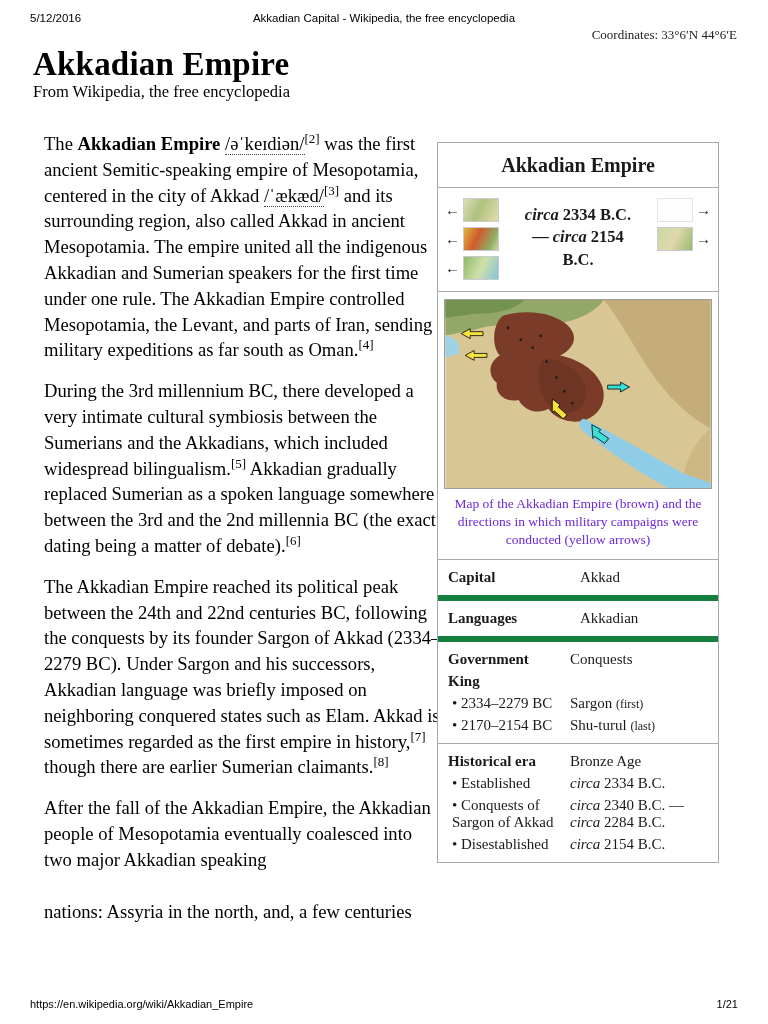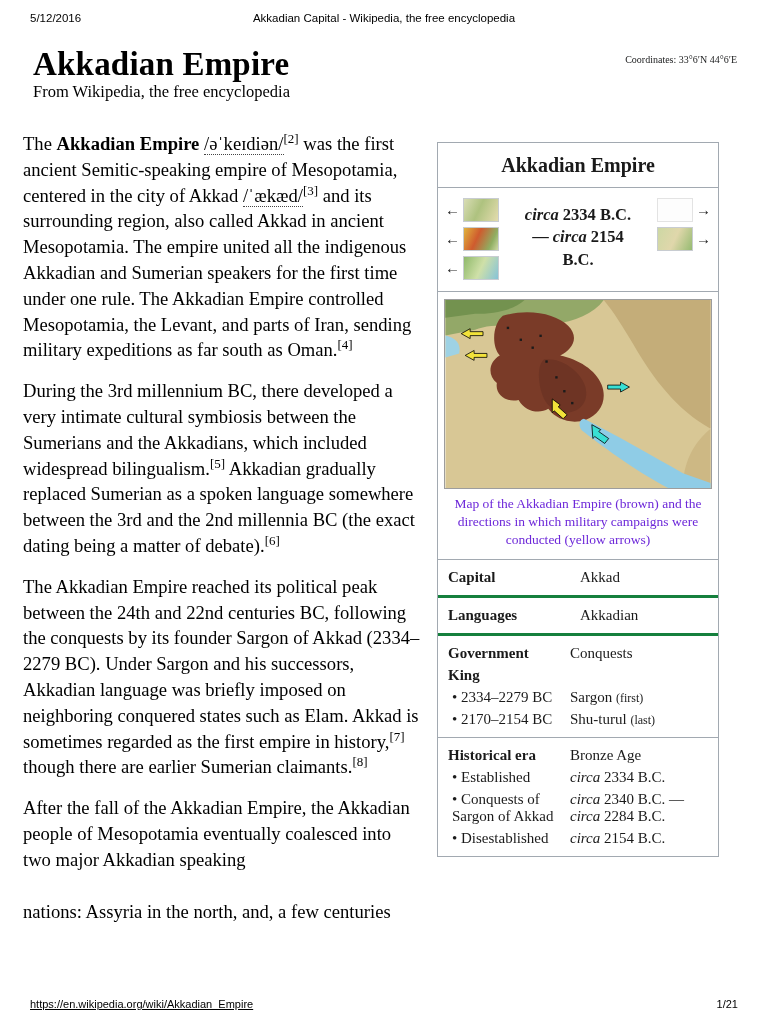--- a/index.html
+++ b/index.html
@@ -13,28 +13,28 @@
   .print-header {
     position:absolute; top:12px; left:30px; right:30px; height:16px;
     font-family:"Liberation Sans", sans-serif; font-size:11.5px; color:#000;
   }
   .ph-date { position:absolute; left:0; top:0; }
   .ph-title { width:100%; text-align:center; }
   .print-footer {
     position:absolute; bottom:14px; left:30px; right:30px; height:14px;
     font-family:"Liberation Sans", sans-serif; font-size:11px; color:#000;
   }
-  .pf-url { position:absolute; left:0; bottom:0;text-decoration:underline; }
+  .pf-url { position:absolute; left:0; bottom:0; }
   .pf-page { position:absolute; right:0; bottom:0; }
   
-  .coords { position:absolute; top:54px; right:31px; font-size:10px; color:#202122; }
+  .coords { position:absolute; top:27px; right:31px; font-size:13px; color:#202122; }
   .article-title { position:absolute; left:33px; top:46px; font-size:33px; font-weight:bold; letter-spacing:0.2px; }
   .tagline { position:absolute; left:33px; top:82px; font-size:16.5px; }
   
-  .article-body { position:absolute; left:23px; top:131px; width:399px; font-size:18.6px; line-height:25.8px; }
+  .article-body { position:absolute; left:44px; top:131px; width:399px; font-size:18.6px; line-height:25.8px; }
   .article-body p { margin-bottom:15px; }
   .article-body p.gap-before { margin-top:26px; }
   .article-body b { font-weight:bold; }
   .article-body sup { font-size:13px; line-height:0; vertical-align:super; }
   .ipa { border-bottom:1px dotted #444; }
   
   .infobox {
     position:absolute; left:437px; top:142px; width:282px;
     border:1px solid #a2a9b1; background:#fff; font-size:15px; color:#1a1a1a;
   }
@@ -46,21 +46,21 @@
   .ib-thumb { width:36px; height:24px; border:1px solid #c8ccd1; display:inline-block; }
   .t1 { background:linear-gradient(115deg,#d9ddb5 0%,#aec27f 45%,#e4dcae 100%); }
   .t2 { background:linear-gradient(115deg,#e0b33c 0%,#cf5b2e 40%,#8fae62 78%,#cfd9a5 100%); }
   .t3 { background:linear-gradient(115deg,#8fb96a 0%,#cfe0a8 50%,#86c3d8 100%); }
   .t-empty { background:#fdfdfd; border:1px solid #e3e3e3; }
   .t4 { background:linear-gradient(115deg,#cdd8a4 0%,#e0d7ab 50%,#96bb72 100%); }
   .ib-dates { width:120px; margin-top:6px; text-align:center; font-weight:bold; font-size:16.5px; line-height:1.35; }
   .ib-mapsec { padding:7px 6px 0; border-bottom:1px solid #a2a9b1; }
   .map-svg { width:268px; height:190px; display:block; border:1px solid #9d9d9d; }
   .ib-caption { font-size:13.5px; line-height:1.32; text-align:center; color:#6d28d9; padding:6px 6px 11px; }
-  .ib-row { display:grid; grid-template-columns:132px 1fr; padding:9px 10px; border-bottom:3px solid #15803d; }
+  .ib-row { display:grid; grid-template-columns:132px 1fr; padding:9px 10px; border-bottom:6px solid #15803d; }
   .ib-section { padding:9px 10px; border-bottom:1px solid #a2a9b1; }
   .ib-section.last { border-bottom:none; }
   .ib-srow { display:grid; grid-template-columns:122px 1fr; margin-bottom:5px; }
   .ib-srow:last-child { margin-bottom:0; }
   .ib-label { font-weight:bold; padding-right:6px; }
   .ib-value { }
   .ib-bullet { padding-left:4px; padding-right:8px; }
   .ib-bullet::before { content:"•\00a0"; }
   .ib-note { font-size:12px; }
 </style>

